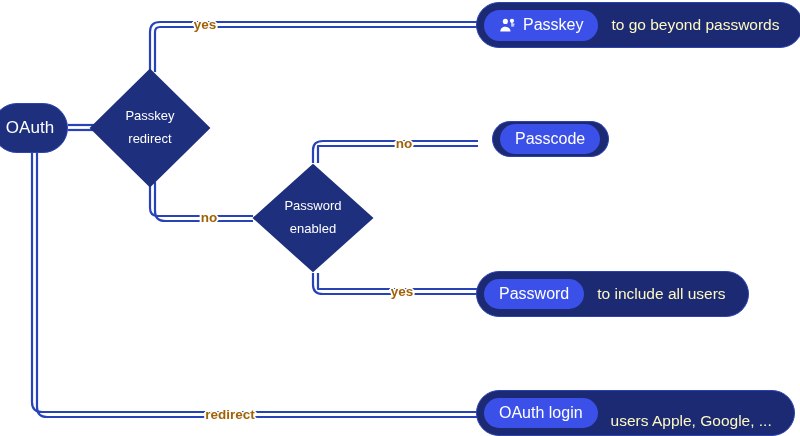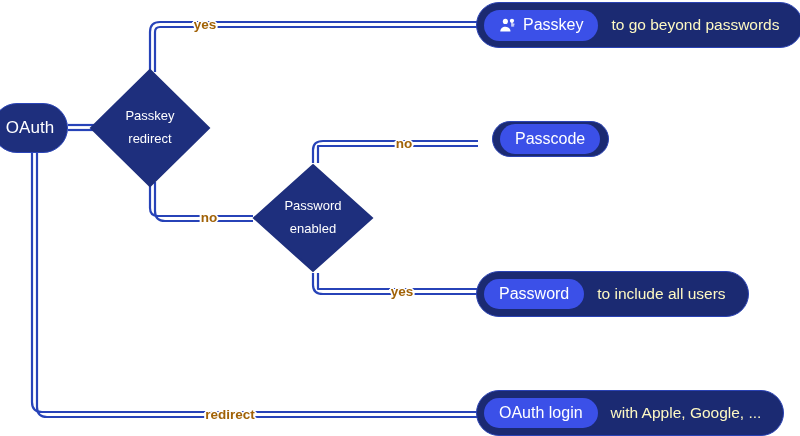--- a/index.html
+++ b/index.html
@@ -183,25 +183,25 @@
     </div>
   </div>
 
   <div class="badge" style="left:476px;top:271px;height:46px;">
     <div class="pill">
       <span>Password</span>
     </div>
     <span class="badge-note">to include all users</span>
   </div>
 
-  <div class="badge" style="left:476px;top:390px;height:46px;">
+  <div class="badge" style="left:476px;top:390px;height:46px;align-items:flex-end;">
     <div class="pill">
       <span>OAuth login</span>
     </div>
-    <span class="badge-note">with Apple, Google, ...</span>
+    <span class="badge-note">users Apple, Google, ...</span>
   </div>
 
   <span class="elabel" style="left:205px;top:25px;">yes</span>
 
   <span class="elabel" style="left:209px;top:218px;">no</span>
 
   <span class="elabel" style="left:404px;top:144px;">no</span>
 
   <span class="elabel" style="left:402px;top:292px;">yes</span>
 

